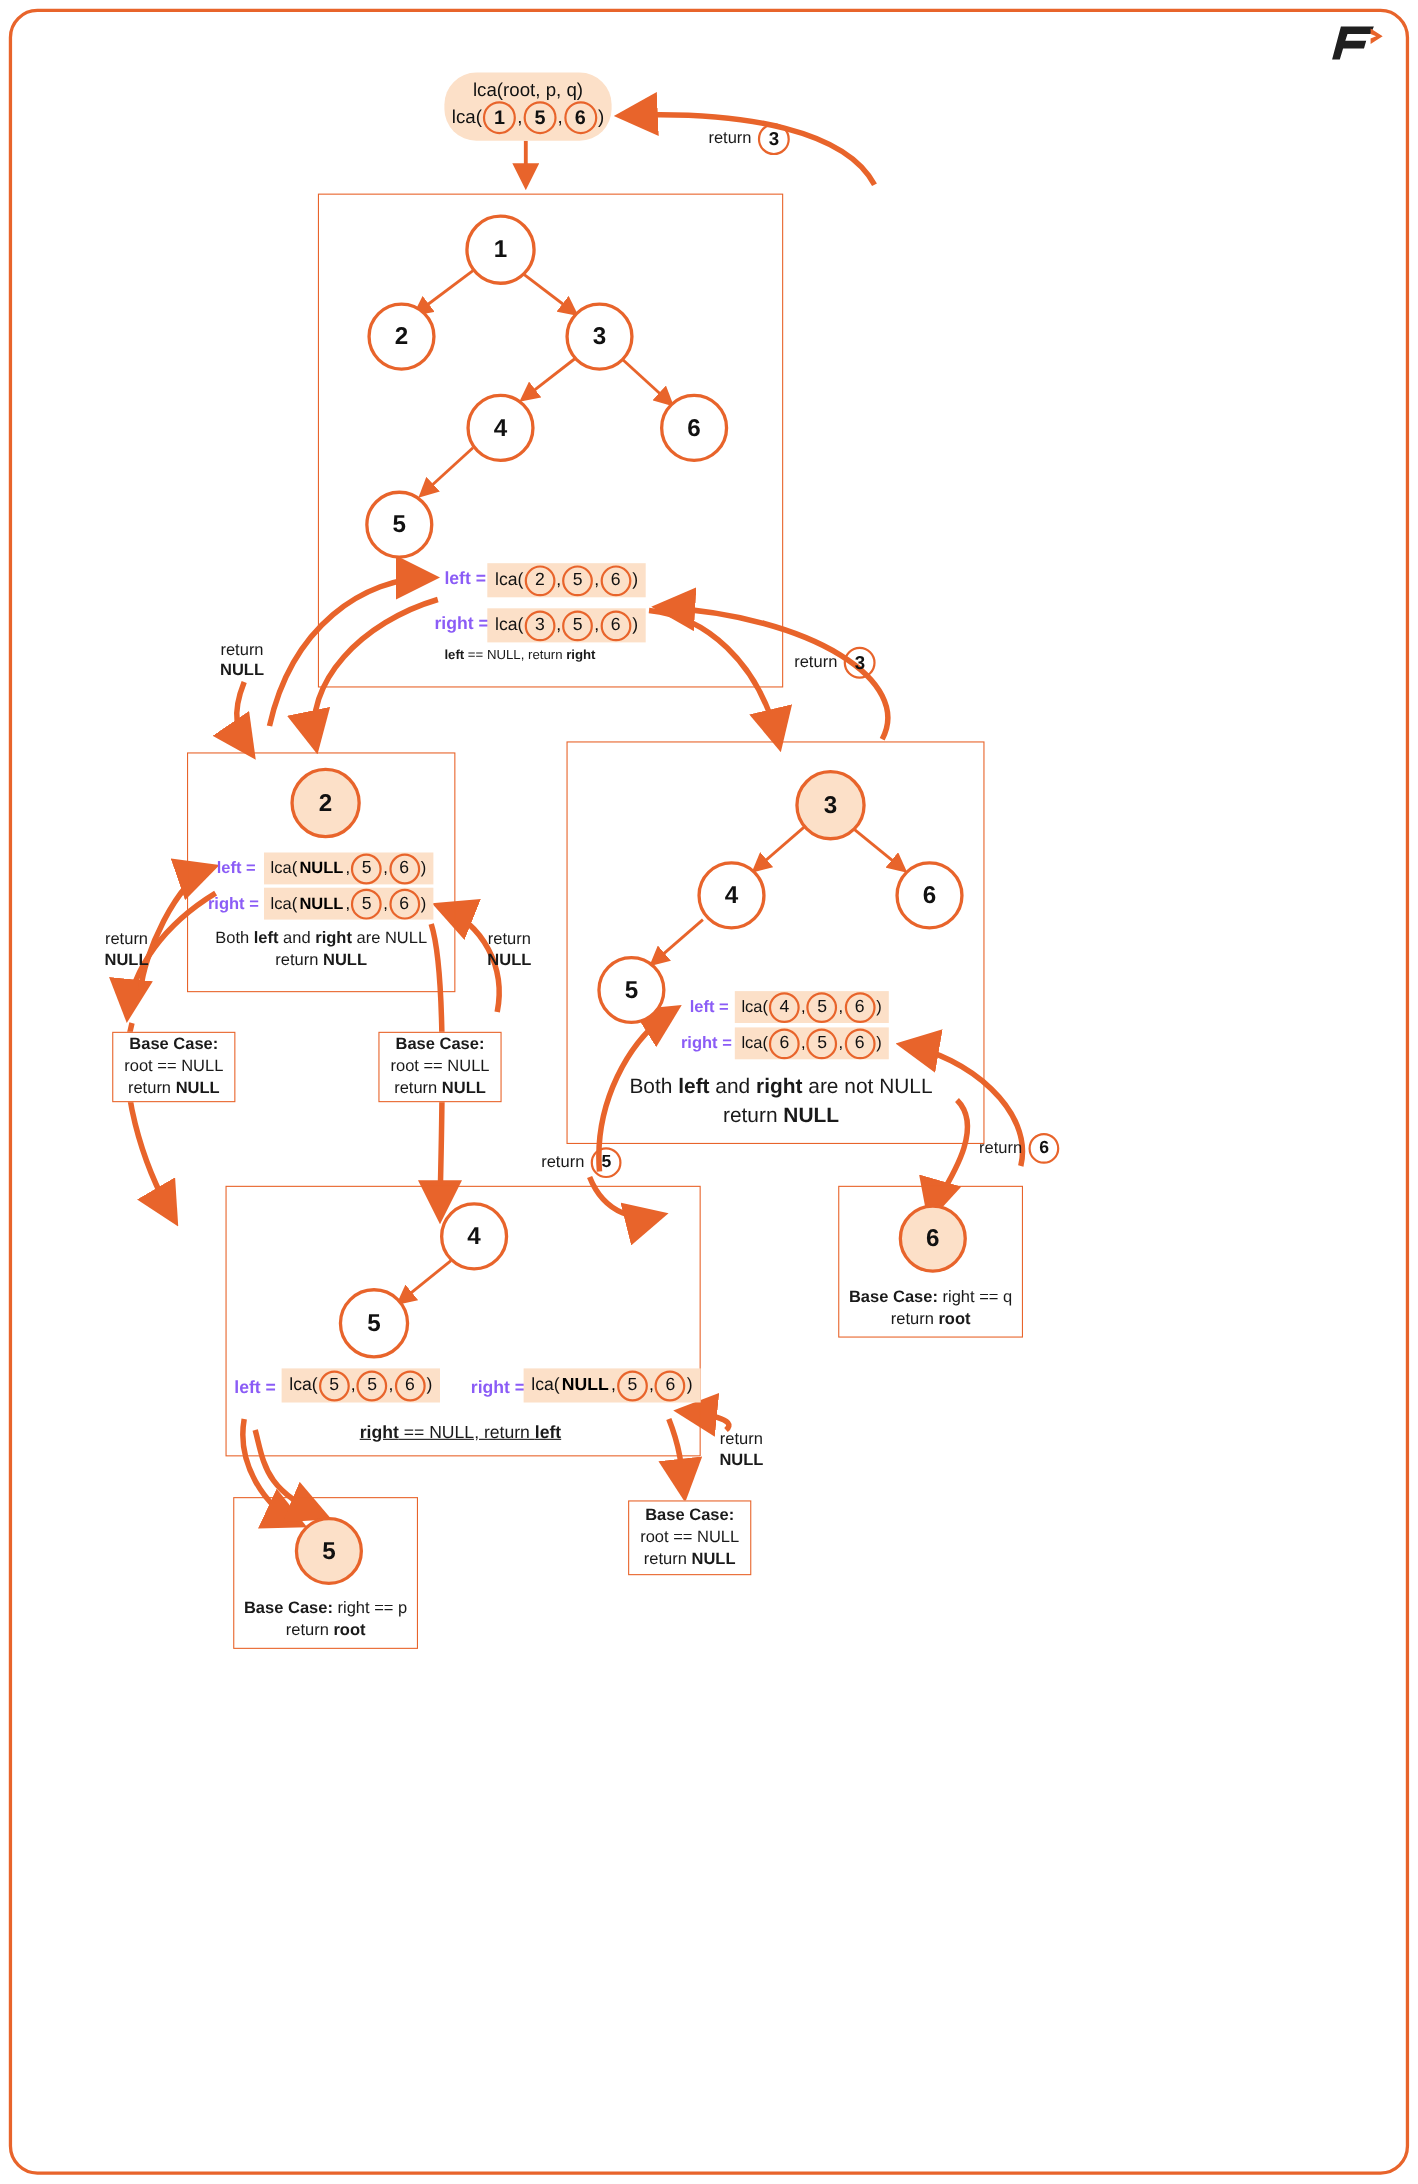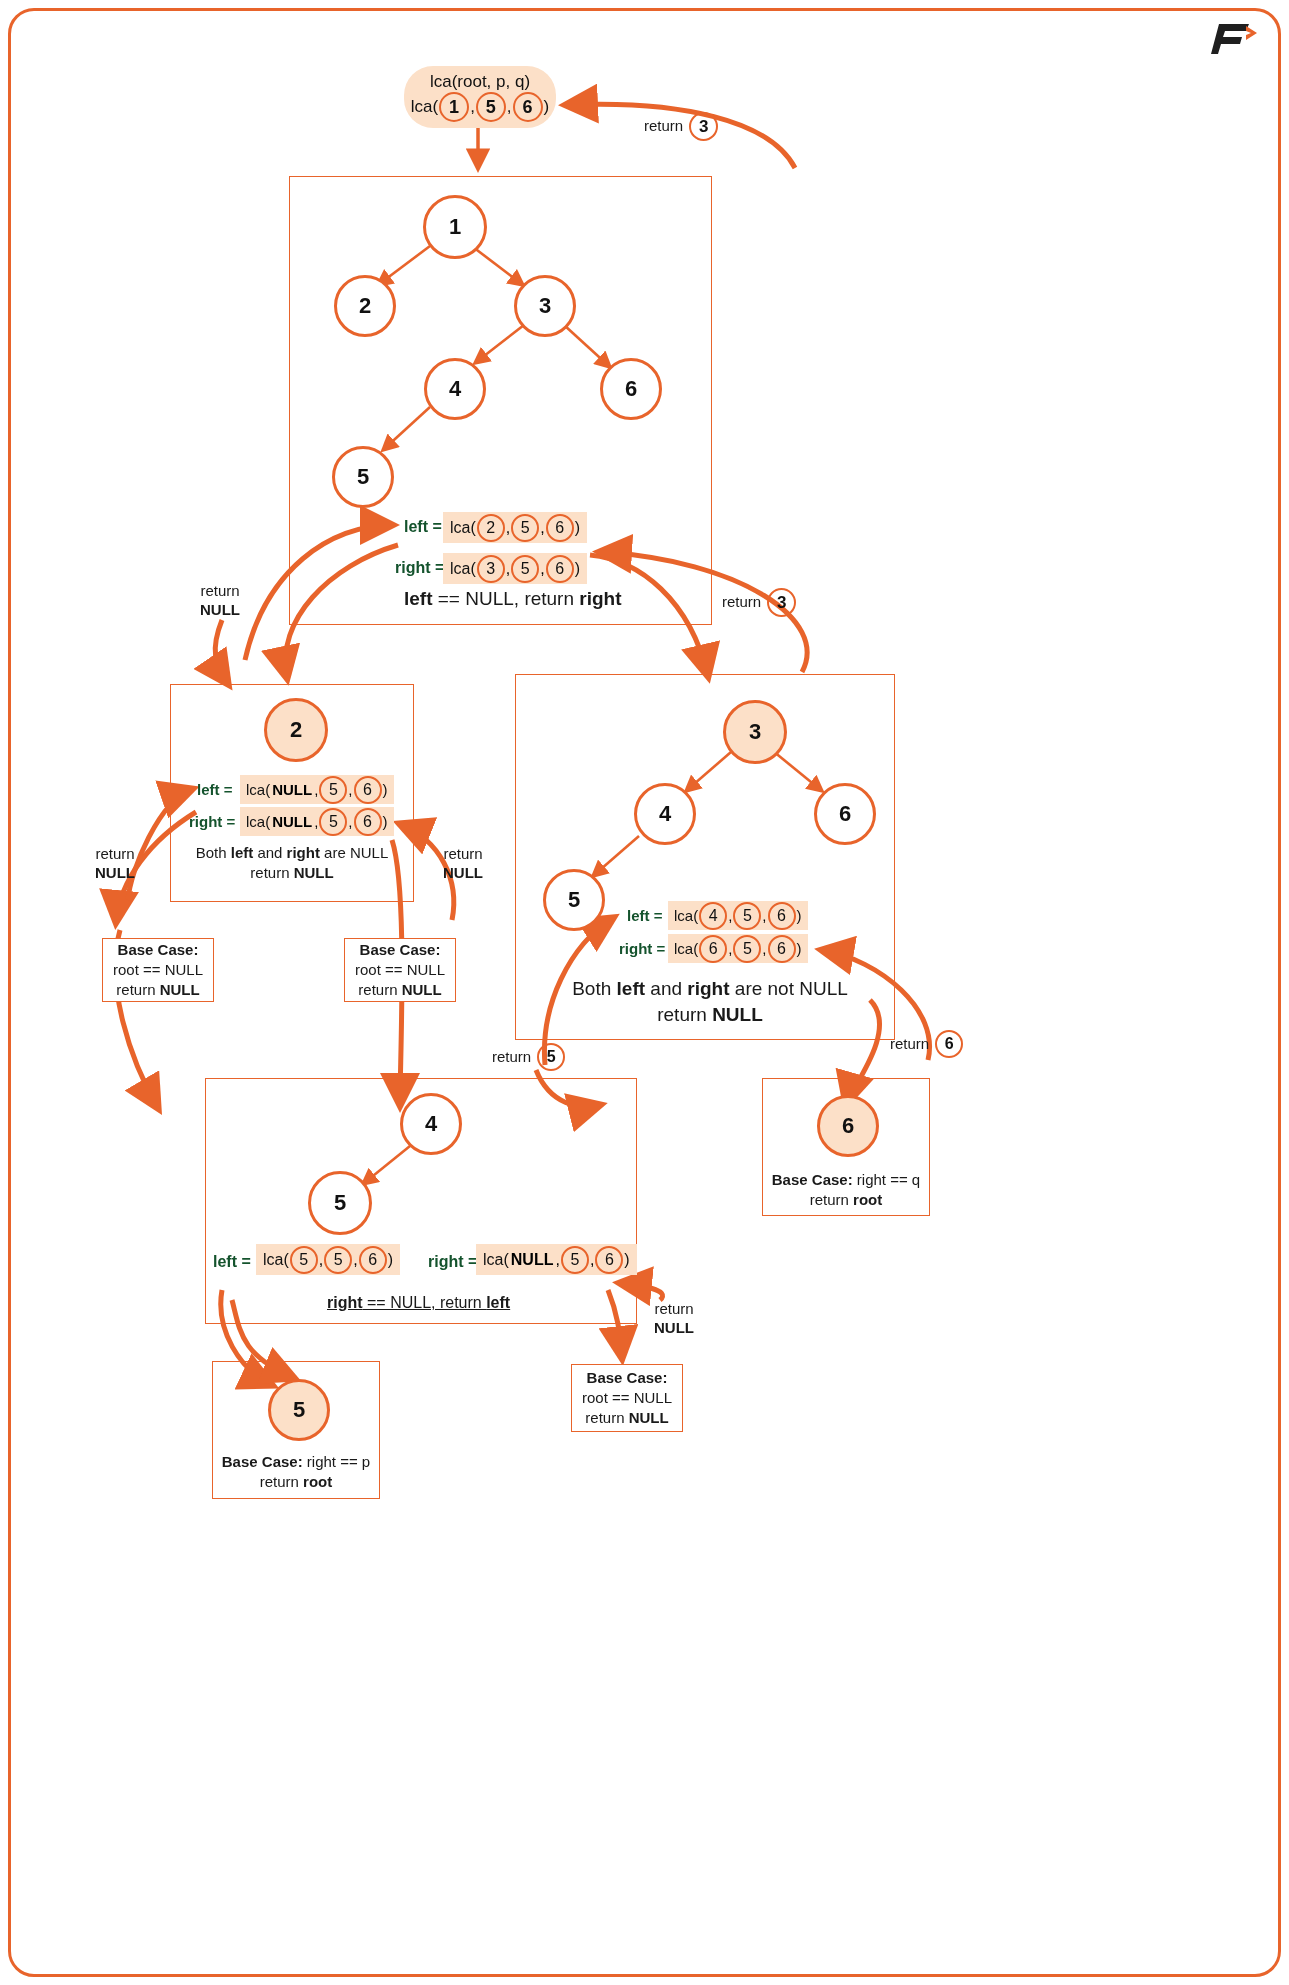--- a/index.html
+++ b/index.html
@@ -5,21 +5,21 @@
   html,body{margin:0;padding:0;background:#ffffff;}
   body{font-family:"Liberation Sans",sans-serif;}
   #page{position:relative;width:1289px;height:1985px;background:#ffffff;overflow:hidden;}
   #frame{position:absolute;left:8px;top:8px;width:1273px;height:1969px;border:3px solid #E8642B;border-radius:26px;box-sizing:border-box;}
   svg#edges{position:absolute;left:0;top:0;width:1289px;height:1985px;pointer-events:none;}
   .box{position:absolute;border:1.5px solid #E8642B;box-sizing:border-box;background:transparent;}
   .node{position:absolute;border:3px solid #E8642B;border-radius:50%;background:#ffffff;
         display:flex;align-items:center;justify-content:center;font-weight:bold;color:#111;}
   .node.filled{background:#FCE0C8;}
   .callrow{position:absolute;background:#FCE0C8;display:flex;align-items:center;white-space:nowrap;}
-  .eqlabel{position:absolute;font-weight:bold;color:#14532d;white-space:nowrap;}
+  .eqlabel{position:absolute;font-weight:bold;color:#8b5cf6;white-space:nowrap;}
   .mono{font-family:"Liberation Sans",sans-serif;color:#111;}
   .circ{display:inline-flex;align-items:center;justify-content:center;border:2.5px solid #E8642B;border-radius:50%;
         width:26px;height:26px;font-size:18px;color:#111;background:transparent;margin:0 1px;}
   .circ.sm{width:24px;height:24px;font-size:16px;border-width:2.5px;}
   .circ.bold{font-weight:bold;}
   .retlbl{position:absolute;text-align:center;font-size:15px;color:#1a1a1a;line-height:1.25;white-space:nowrap;}
   .retlbl b{font-weight:bold;}
   .bcase{position:absolute;border:1.5px solid #E8642B;box-sizing:border-box;background:#fff;
          display:flex;flex-direction:column;align-items:center;justify-content:center;font-size:15px;line-height:1.35;color:#1a1a1a;}
   .bcase .t{font-weight:bold;}
@@ -172,21 +172,21 @@
   <div class="callrow" style="left:443px;top:553px;height:31px;padding:0 7px;font-size:16px;">
     <span class="mono">lca(</span>
     <span class="circ sm">3</span>
     <span>,</span>
     <span class="circ sm">5</span>
     <span>,</span>
     <span class="circ sm">6</span>
     <span class="mono">)</span>
   </div>
 
-  <div class="txt" style="left:404px;top:588px;font-size:19px;">
+  <div class="txt" style="left:404px;top:588px;font-size:12px;">
     <b>left</b><span> == NULL, return </span><b>right</b>
   </div>
 
   <div class="retlbl" style="left:200px;top:582px;text-align:center;">
     <div>return</div>
     <div><b>NULL</b></div>
   </div>
 
   <div class="retlbl" style="left:722px;top:588px;display:flex;align-items:center;gap:5px;">
     <span>return</span>

